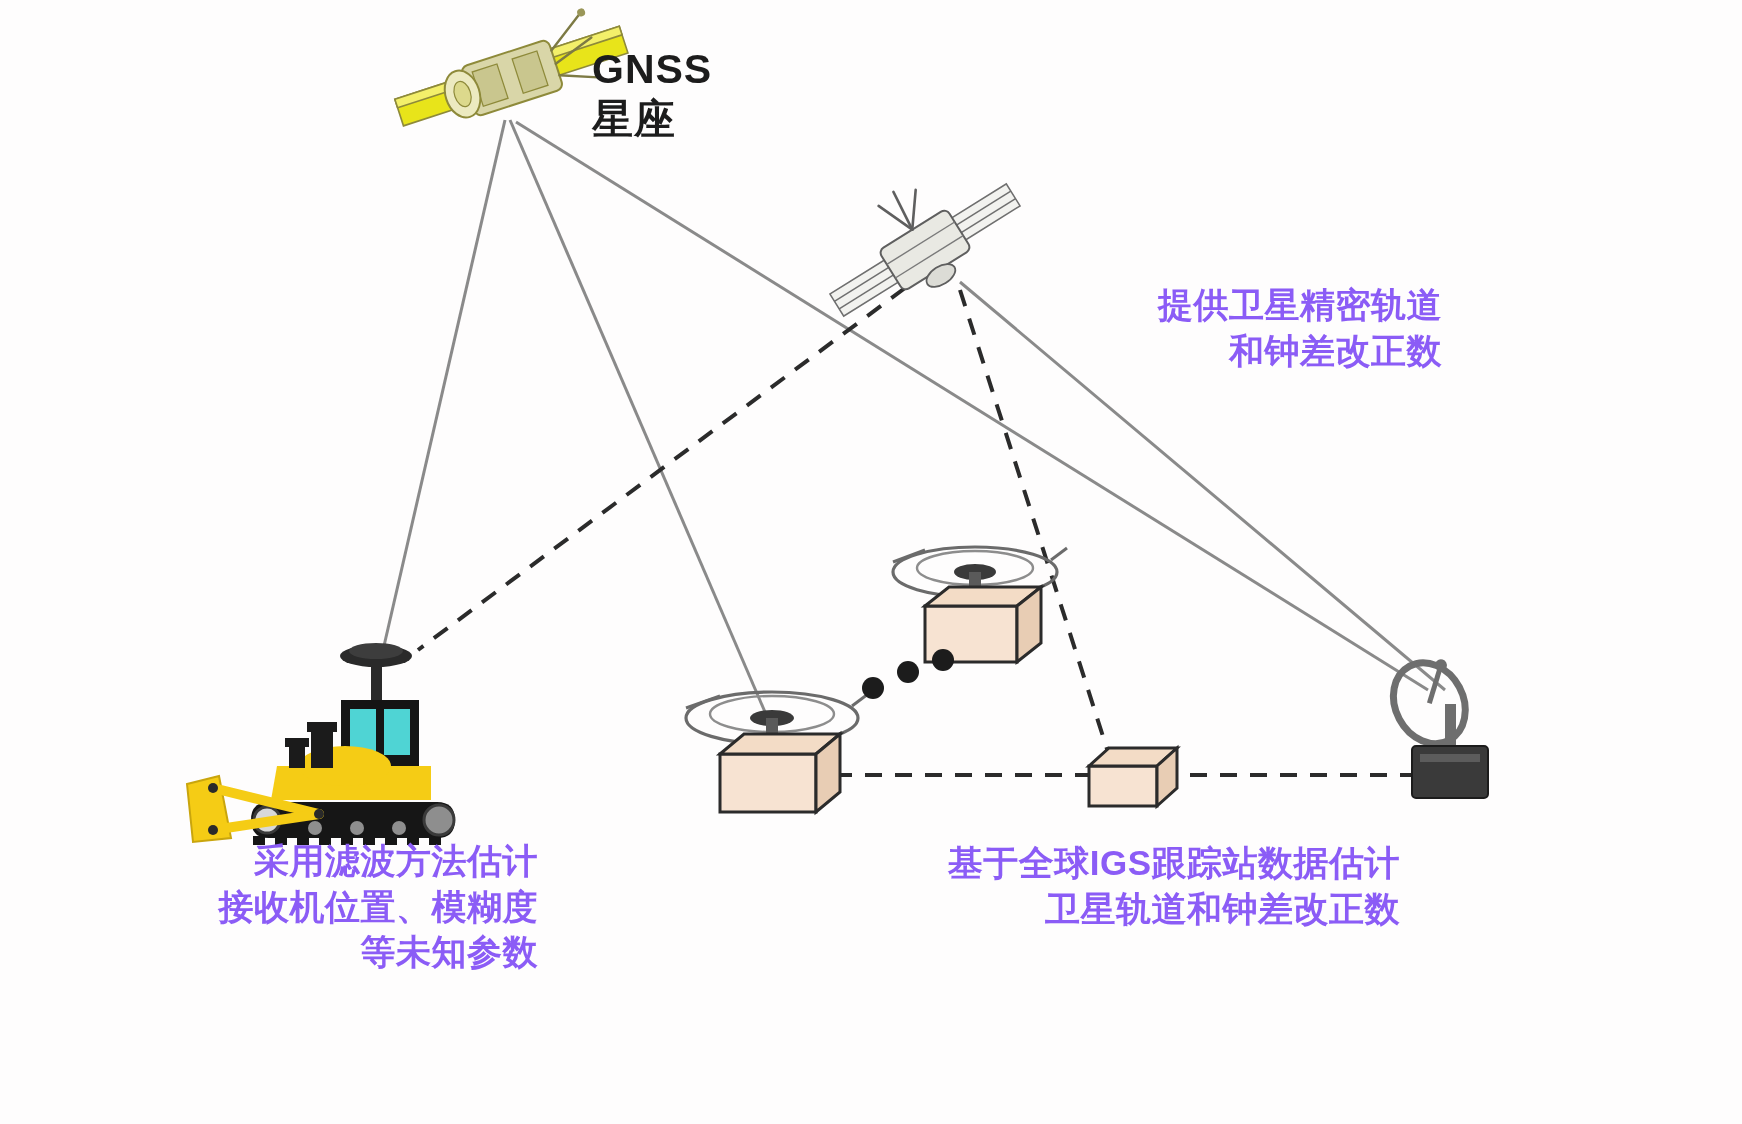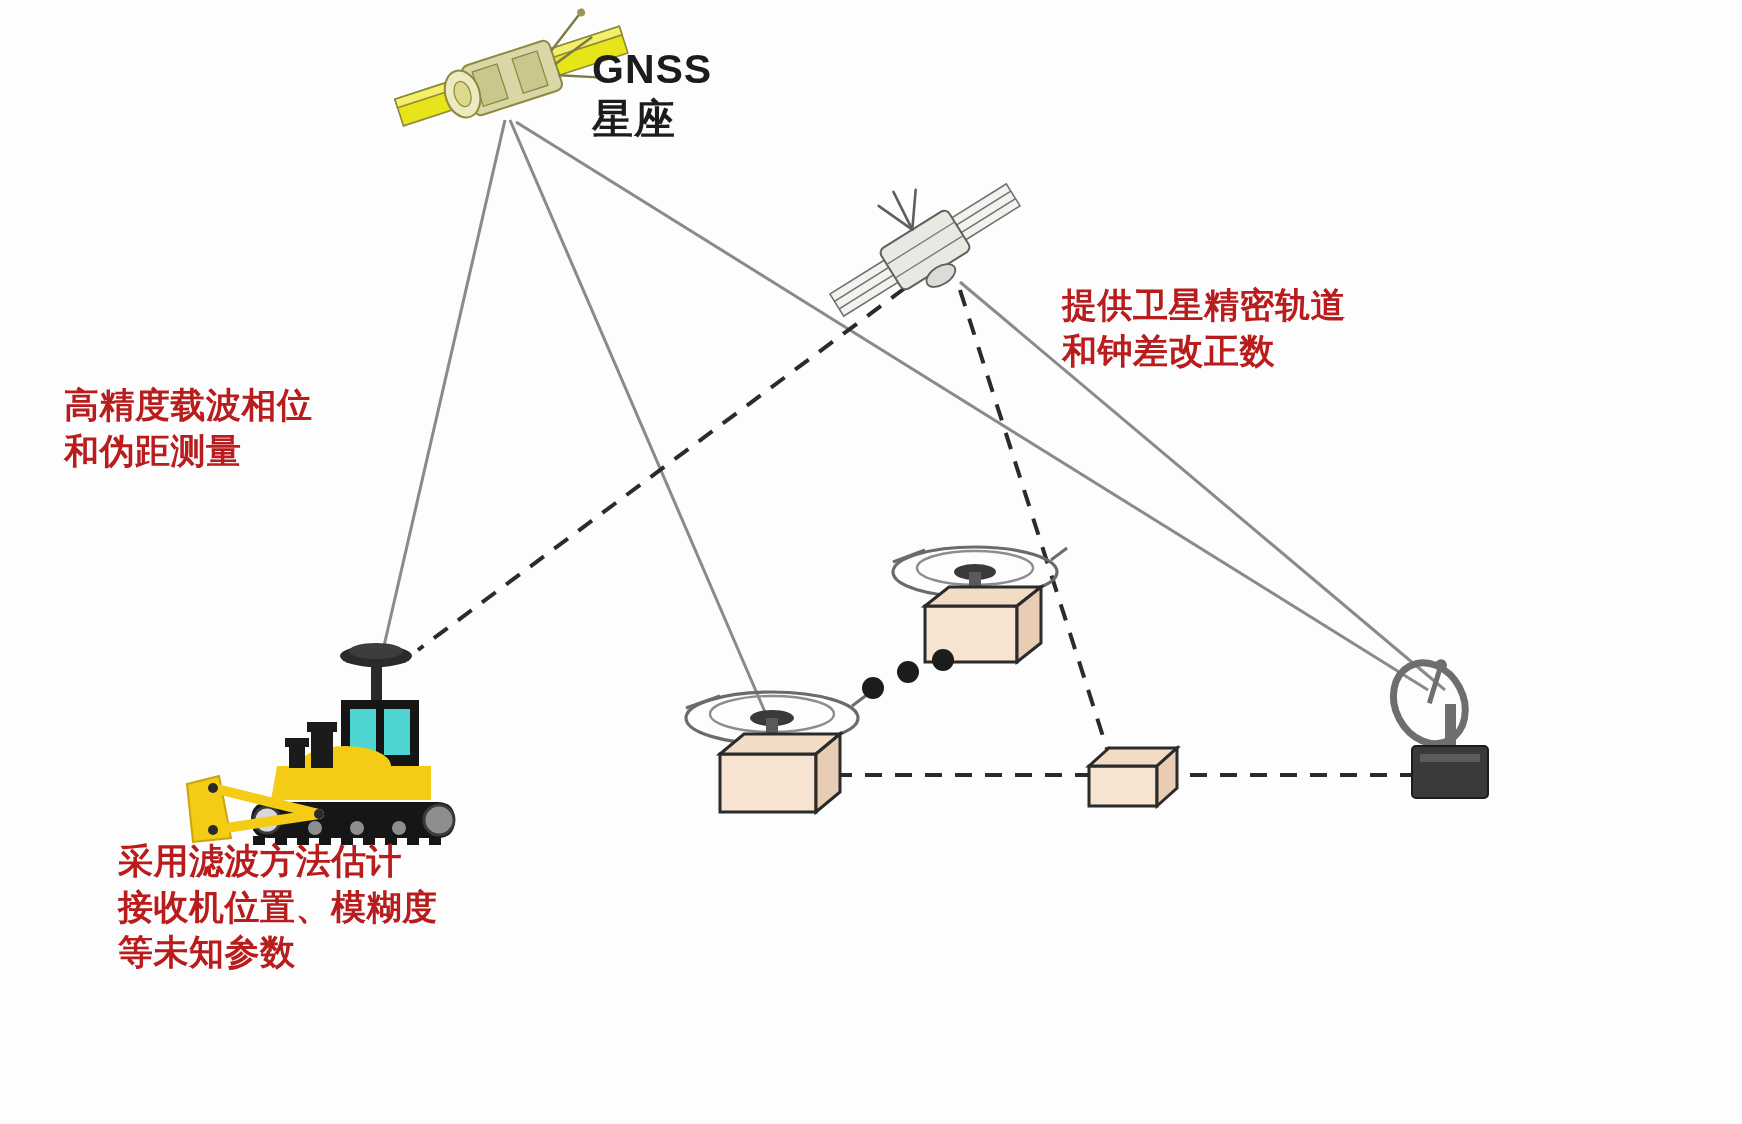--- a/index.html
+++ b/index.html
@@ -1,20 +1,20 @@
 <!DOCTYPE html>
 <html><head>
 <meta charset="utf-8">
 <style>
   html,body{margin:0;padding:0;background:#fff;}
   body{width:1742px;height:1124px;position:relative;overflow:hidden;
        font-family:"Liberation Sans","DejaVu Sans",sans-serif;}
   #stage{position:absolute;inset:0;width:1742px;height:1124px;background:#fefdfd;}
   svg.layer{position:absolute;left:0;top:0;width:1742px;height:1124px;}
-  .txt{position:absolute;color:#b91c1c;font-weight:700;text-align:left;
+  .txt{position:absolute;color:#8b5cf6;font-weight:700;text-align:right;
        line-height:1.30;letter-spacing:.5px;white-space:pre-line;}
   .txt-lg{font-size:35px;}
   .gnss-label{position:absolute;color:#1c1c1c;font-weight:600;
        font-size:41px;line-height:1.22;text-align:left;letter-spacing:1px;
        white-space:pre-line;}
 </style>
 </head>
 <body>
 
 <div id="stage">
@@ -166,23 +166,23 @@
       </g>
       <rect x="-5" y="-38" width="11" height="44" fill="#6e6e6e"></rect>
       <rect x="-38" y="4" width="76" height="52" rx="4" fill="#3a3a3a" stroke="#1c1c1c" stroke-width="2"></rect>
       <rect x="-30" y="12" width="60" height="8" fill="#5c5c5c"></rect>
     </g>
   </svg>
 
   <div class="gnss-label" style="left:592px;top:44px;">GNSS
 星座</div>
 
-  <div class="txt txt-lg" style="left:64px;top:382px;width:340px;">高精度载波相位
-和伪距测量</div>
 
   <div class="txt txt-lg" style="left:1062px;top:282px;width:380px;">提供卫星精密轨道
 和钟差改正数</div>
 
   <div class="txt txt-lg" style="left:118px;top:838px;width:420px;">采用滤波方法估计
 接收机位置、模糊度
 等未知参数</div>
 
+  <div class="txt txt-lg" style="left:840px;top:840px;width:560px;">基于全球IGS跟踪站数据估计
+卫星轨道和钟差改正数</div>
 </div>
 
 </body></html>

